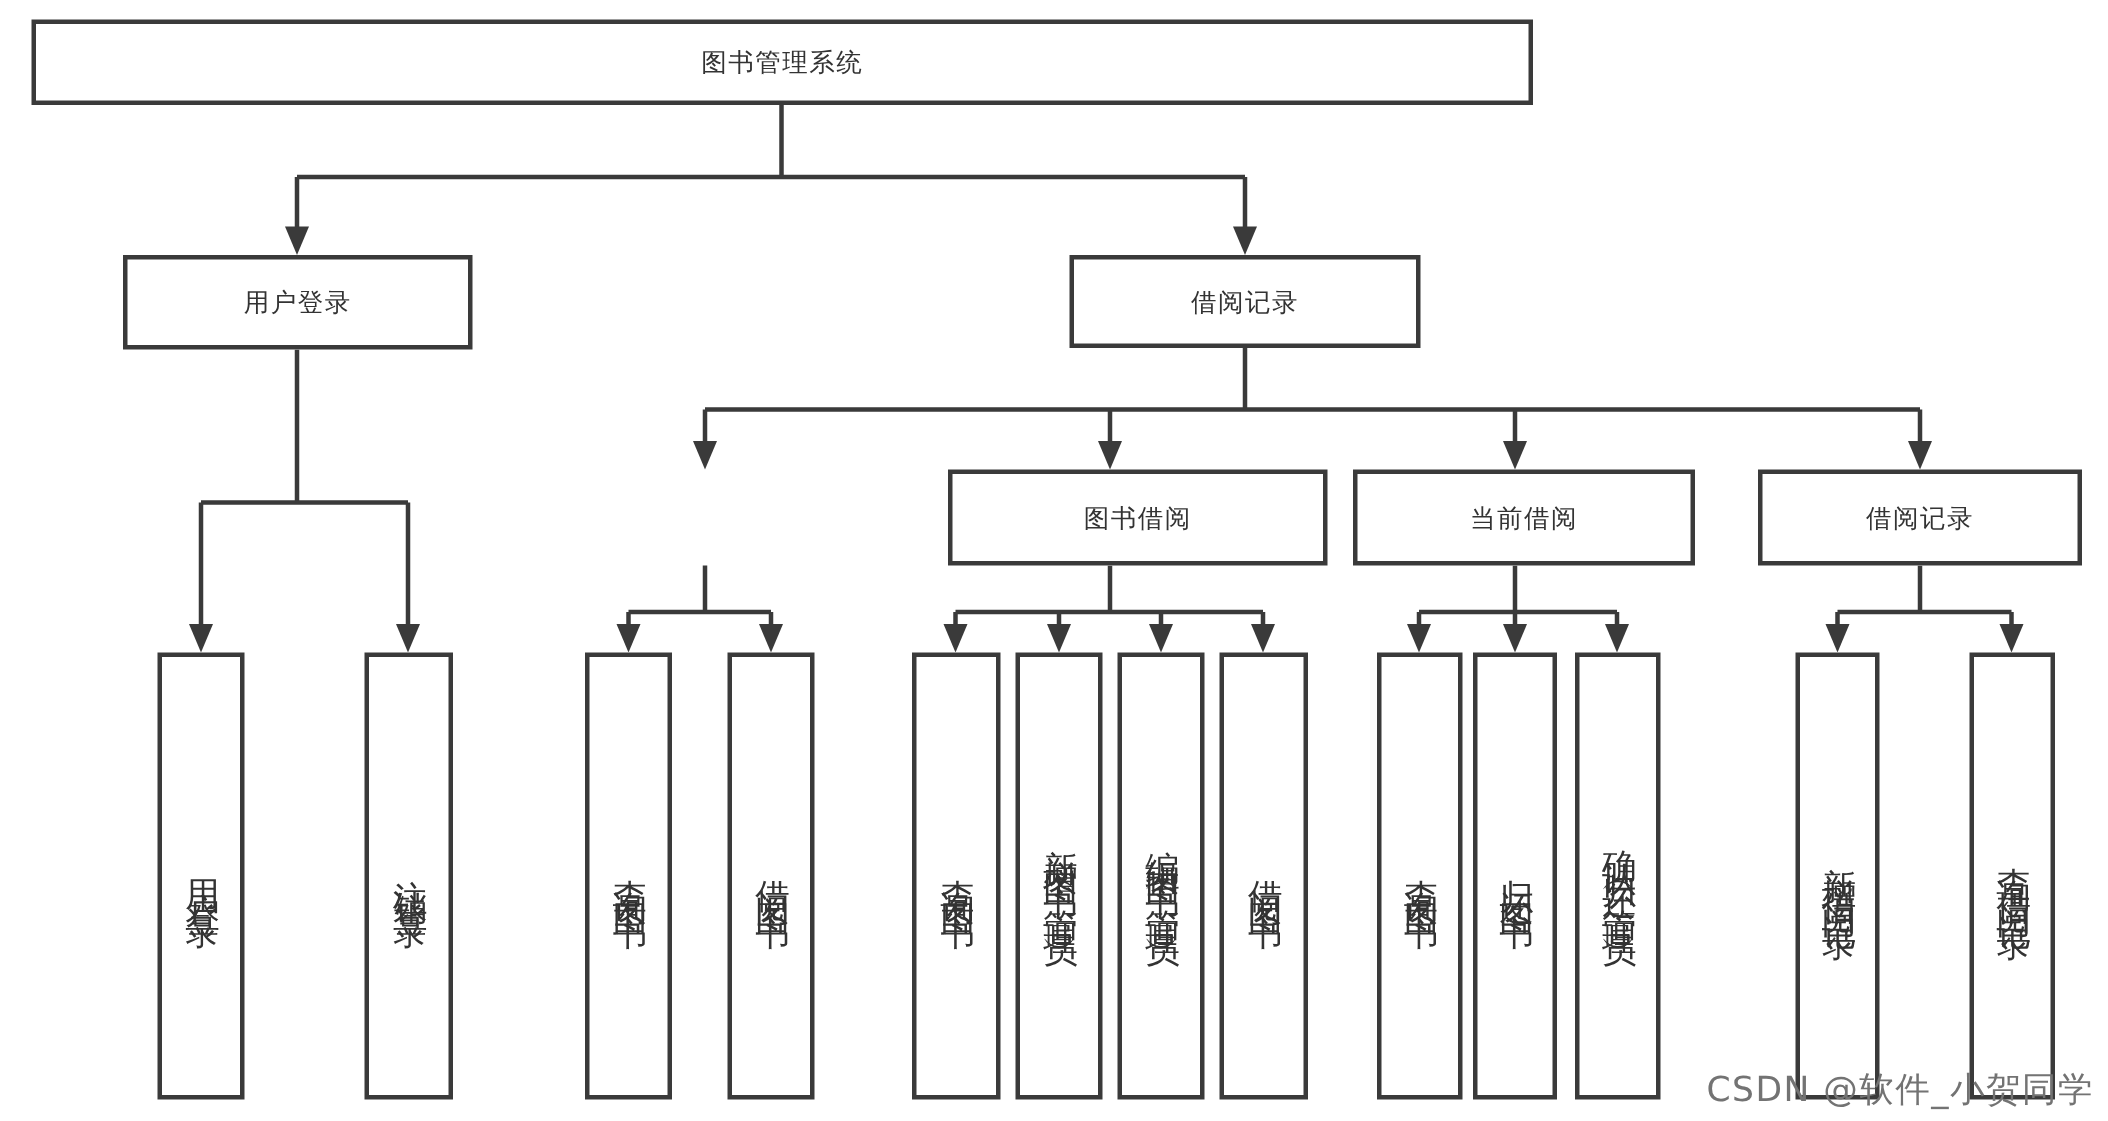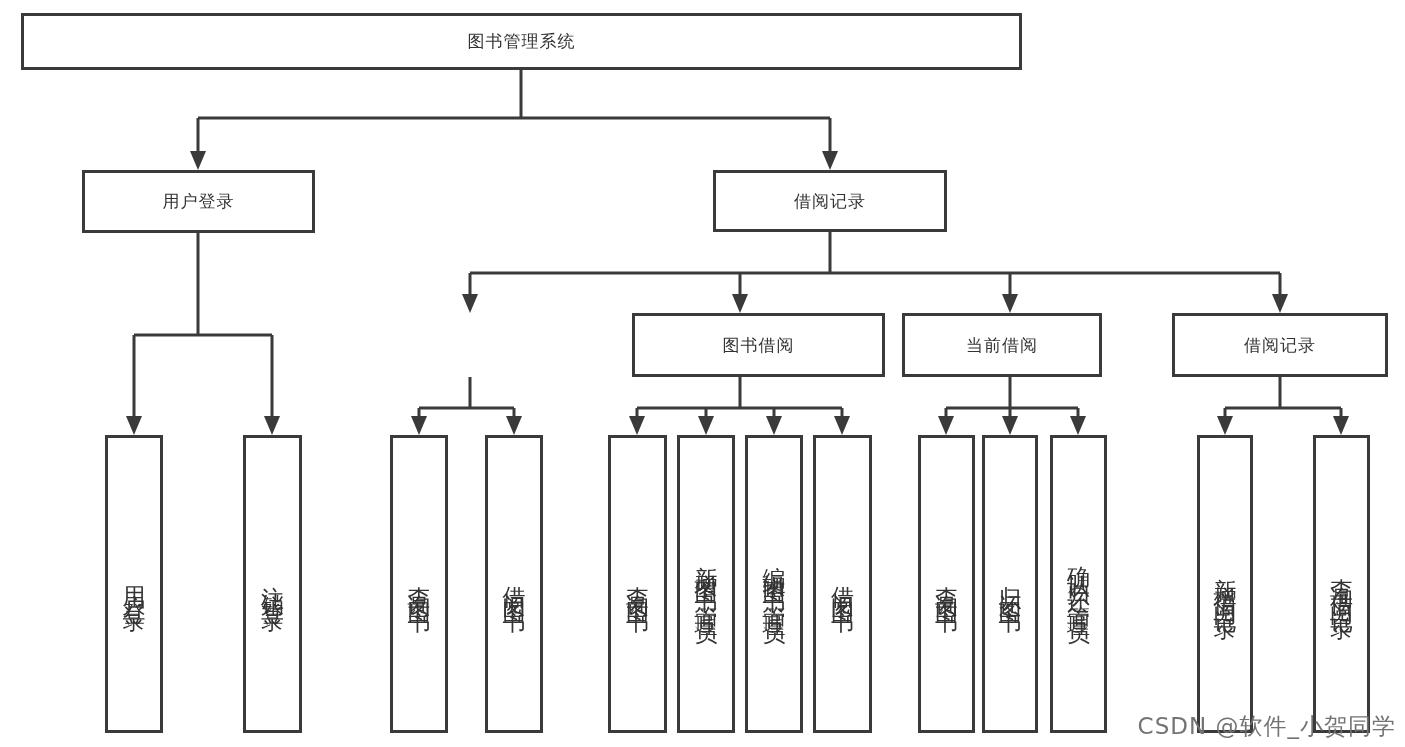--- a/index.html
+++ b/index.html
@@ -84,21 +84,21 @@
       <polygon points="1333,416 1349,416 1341,435"></polygon>
     </g>
   </svg>
 
   <div class="node" style="left:21px; top:13px; width:1001px; height:57px;">图书管理系统</div>
 
   <div class="node" style="left:82px; top:170px; width:233px; height:63px;">用户登录</div>
   <div class="node" style="left:713px; top:170px; width:234px; height:62px;">借阅记录</div>
 
   <div class="node" style="left:632px; top:313px; width:253px; height:64px;">图书借阅</div>
-  <div class="node" style="left:902px; top:313px; width:200px; height:64px;">当前借阅</div>
+  <div class="node" style="left:902px; top:313px; width:228px; height:64px;">当前借阅</div>
   <div class="node" style="left:1172px; top:313px; width:216px; height:64px;">借阅记录</div>
 
   <div class="node vnode" style="left:105px; top:435px; width:58px; height:298px;">用户登录</div>
   <div class="node vnode" style="left:243px; top:435px; width:59px; height:298px;">注销登录</div>
 
   <div class="node vnode" style="left:390px; top:435px; width:58px; height:298px;">查询图书</div>
   <div class="node vnode" style="left:485px; top:435px; width:58px; height:298px;">借阅图书</div>
 
   <div class="node vnode" style="left:608px; top:435px; width:59px; height:298px;">查询图书</div>
   <div class="node vnode" style="left:677px; top:435px; width:58px; height:298px;">新增图书（管理员）</div>

